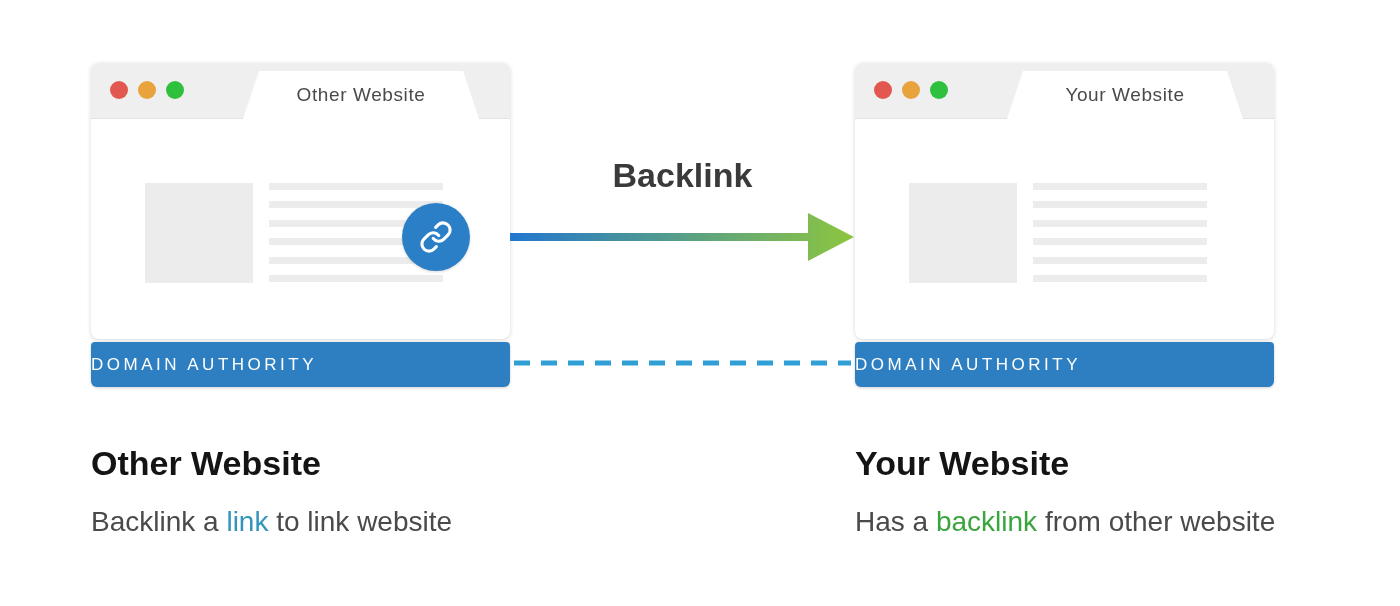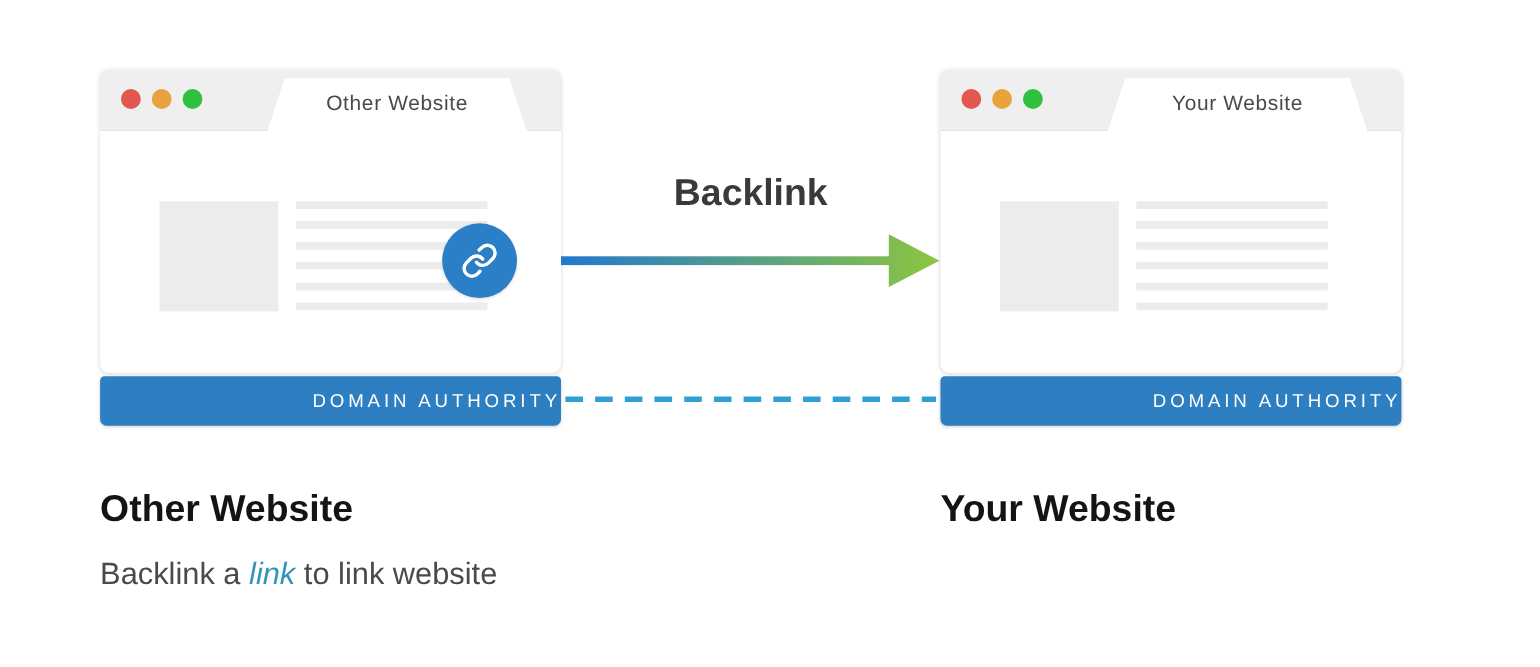--- a/index.html
+++ b/index.html
@@ -50,40 +50,40 @@
     position:absolute; left:311px; top:140px; width:68px; height:68px;
     border-radius:50%; background:var(--link-badge-blue,#2b7fc7);
     display:flex; align-items:center; justify-content:center; z-index:3;
     box-shadow:0 1px 3px rgba(0,0,0,0.15);
   }
   .link-badge svg { width:34px; height:34px; }
 
   .win-bar {
     position:absolute; left:0; top:279px; width:100%; height:45px;
     background:var(--bar-blue,#2e7fc2); border-radius:4px 4px 6px 6px;
-    display:flex; align-items:center; justify-content:flex-end;
+    display:flex; align-items:center; justify-content:flex-start;
     color:#ffffff; font-size:17px; letter-spacing:3.5px;
     box-shadow:0 1px 3px rgba(0,0,0,0.18);
   }
 
   
   .backlink-label {
     position:absolute; left:510px; top:156px; width:345px;
     text-align:center; font-size:34px; font-weight:bold; color:#3a3a3a;
   }
   .arrow-svg { position:absolute; left:510px; top:211px; }
   .dash-svg  { position:absolute; left:512px; top:358px; }
 
   
   .caption { position:absolute; top:444px; }
   .caption.left  { left:91px; }
   .caption.right { left:855px; }
   .caption-title { margin:0; font-size:34px; font-weight:bold; color:#141414; }
   .caption-text  { margin:23px 0 0 0; font-size:28px; color:#4a4a4a; }
-  .hl-link     { color:var(--link-text-blue,#3394bb);font-style:italic; }
+  .hl-link     { color:var(--link-text-blue,#3394bb); }
   .hl-backlink { color:var(--backlink-text-green,#3aa53f); }
 </style>
 </head>
 <body>
 
 <div class="canvas">
 
   <div class="window left">
     <div class="win-top">
       <div class="win-header">
@@ -161,15 +161,16 @@
     </div>
   </div>
 
   <div class="caption left">
     <h2 class="caption-title">Other Website</h2>
     <p class="caption-text"><span>Backlink a </span><span class="hl-link">link</span><span> to link website</span></p>
   </div>
 
   <div class="caption right">
     <h2 class="caption-title">Your Website</h2>
+    <p class="caption-text"><span>Has a </span><span class="hl-backlink">backlink</span><span> from other website</span></p>
   </div>
 
 </div>
 
 </body></html>

